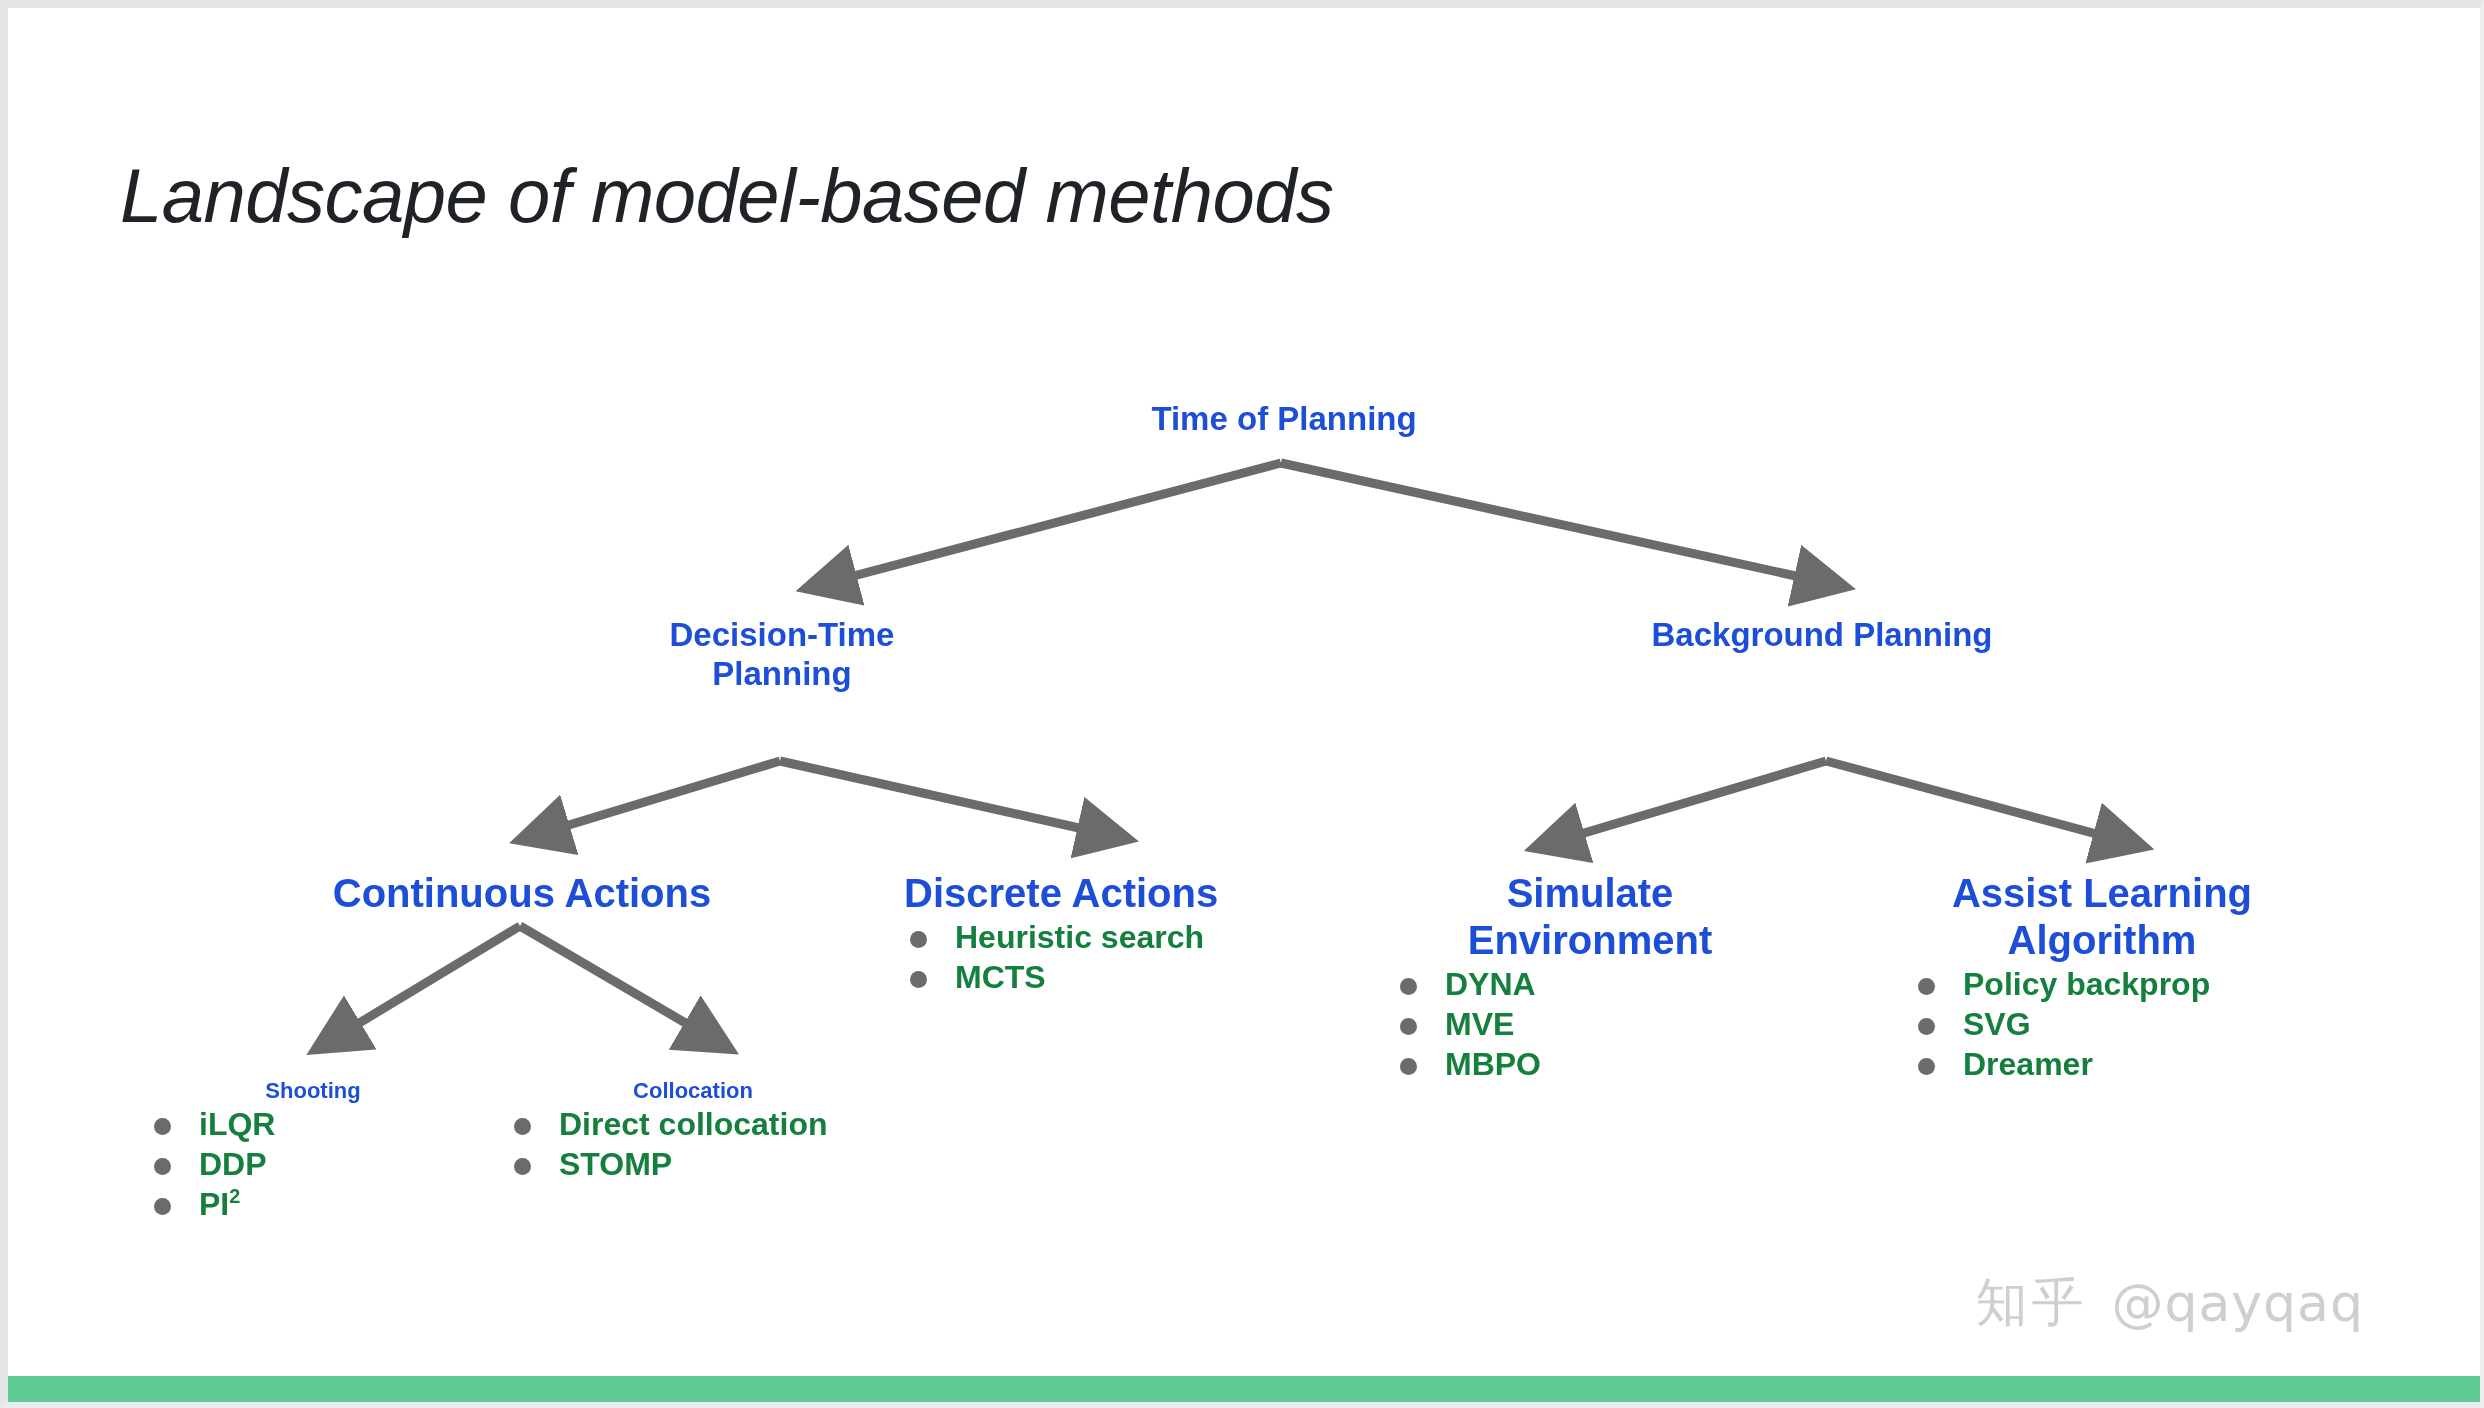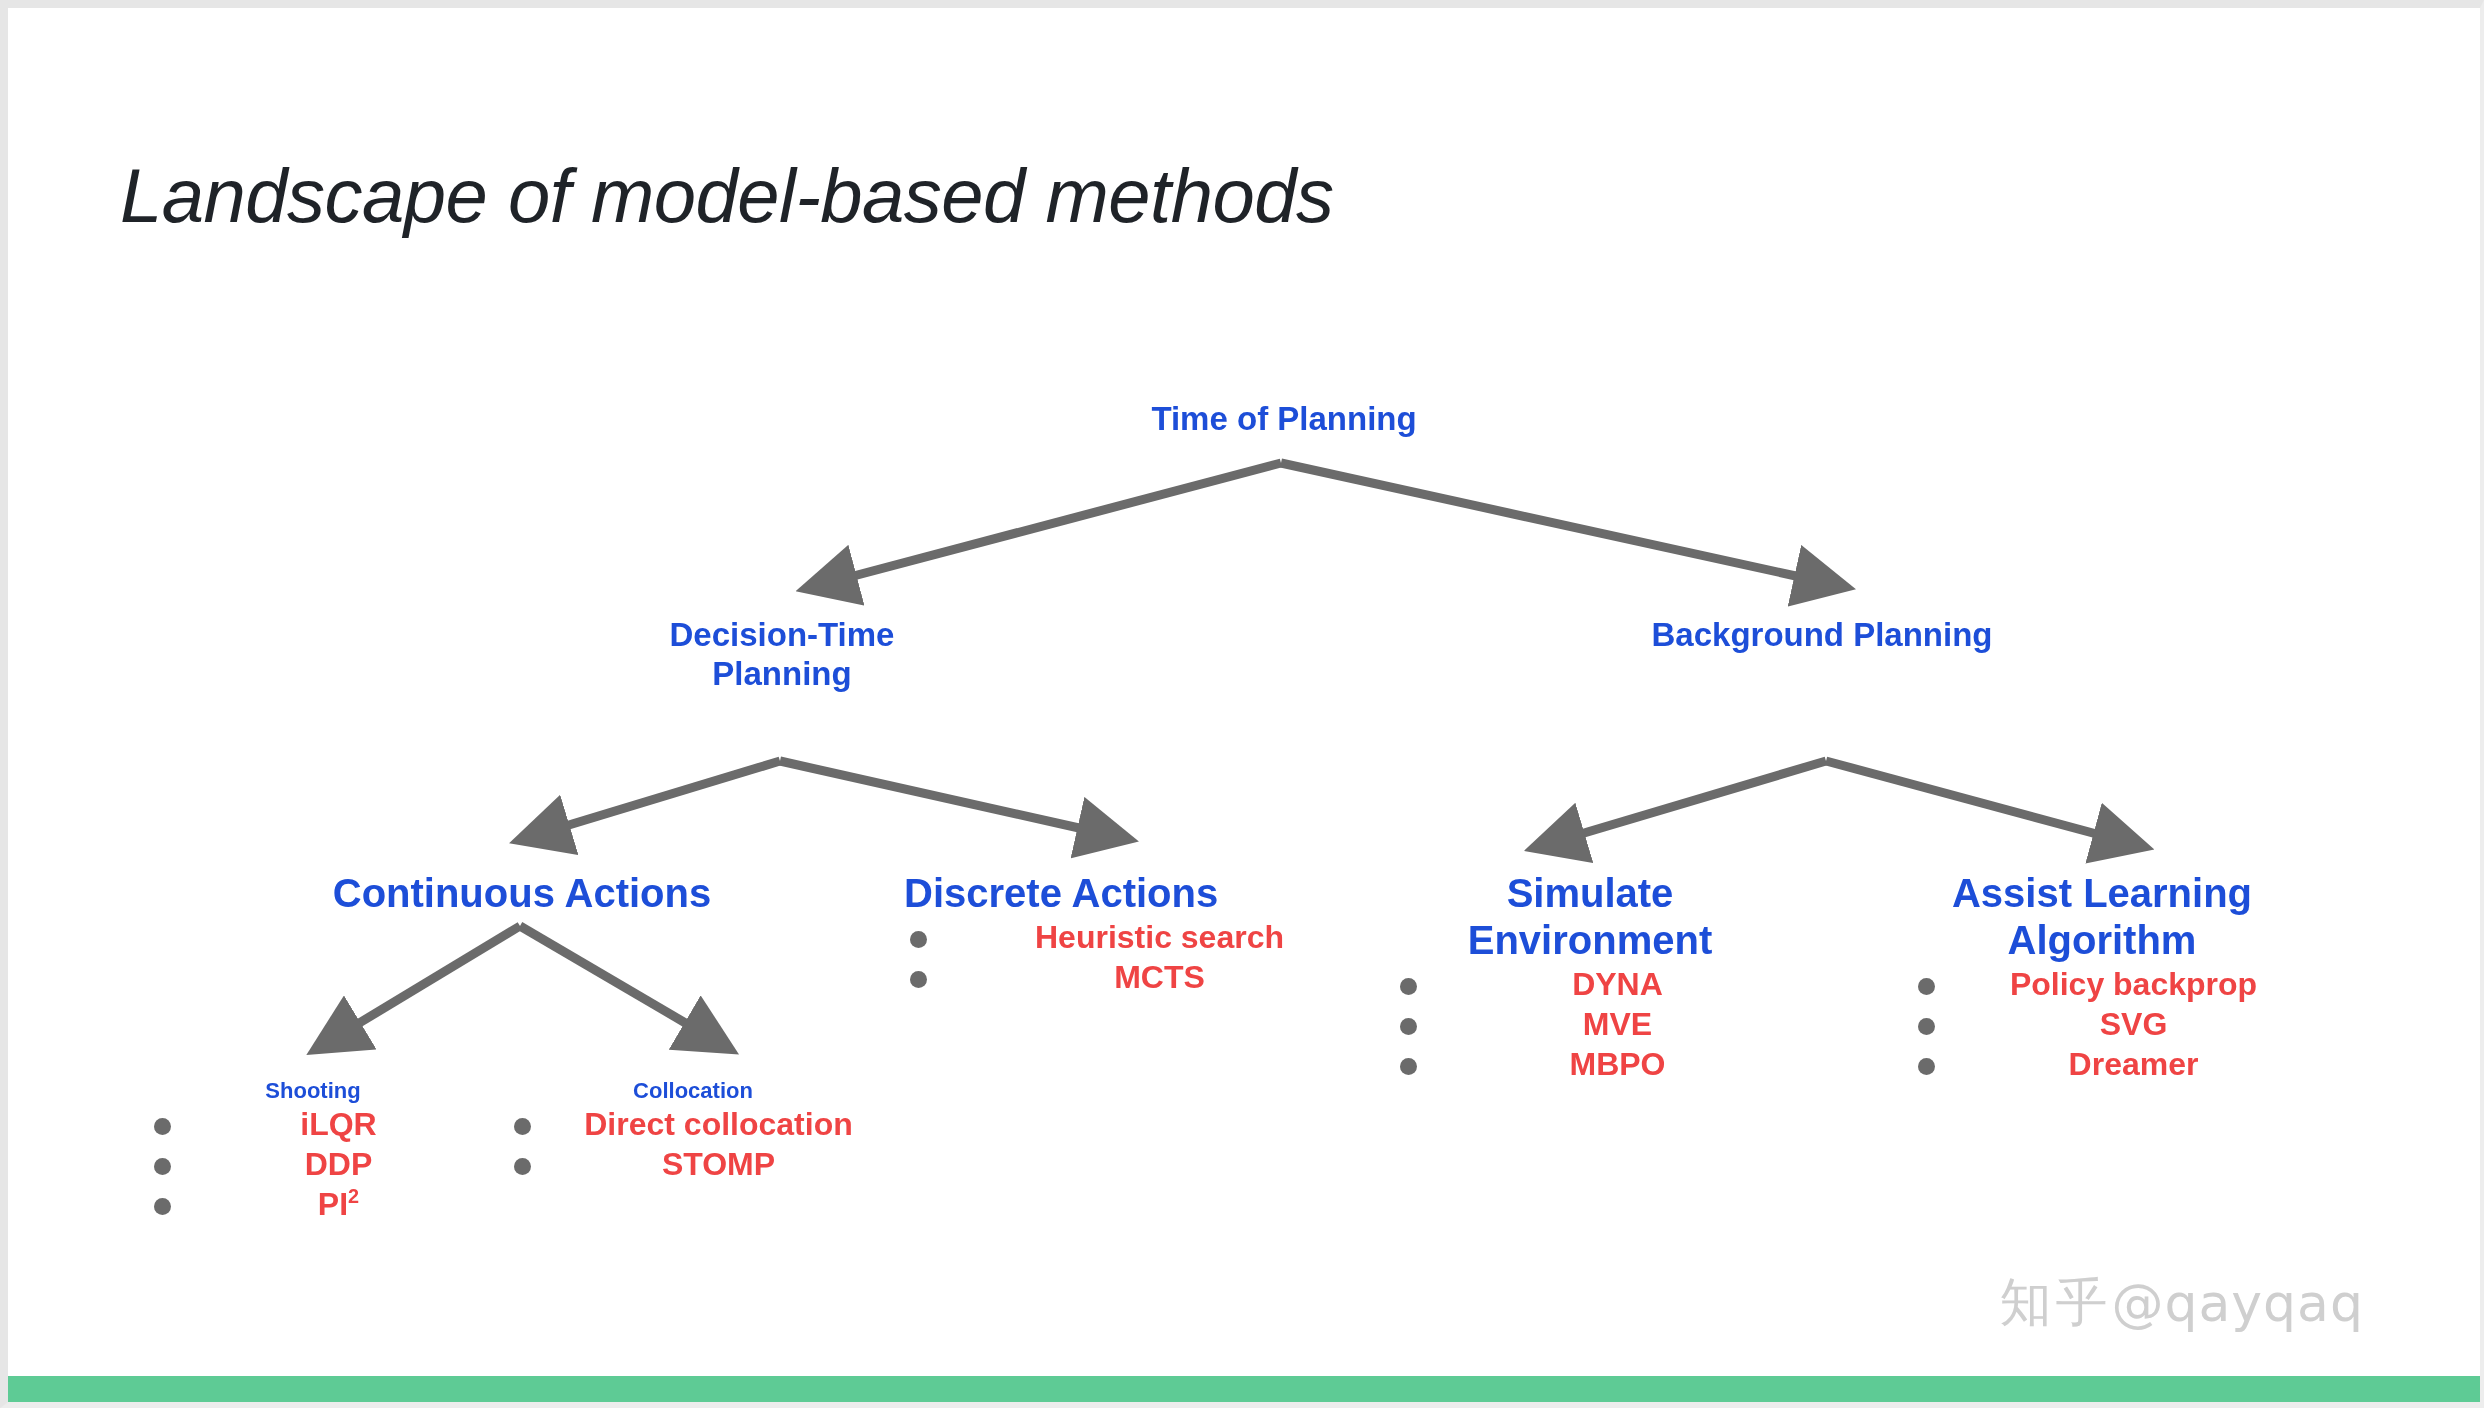--- a/index.html
+++ b/index.html
@@ -80,26 +80,25 @@
 
   .bullets {
     list-style: none;
     margin: 2px 0 0 0;
     padding: 0;
   }
 
   .bullets li {
     display: flex;
     align-items: flex-start;
-    color: #ef4444;
+    color: #15803d;
     font-size: 32px;
     font-weight: bold;
     line-height: 1.15;
     margin-bottom: 3px;
-    text-align: center;
   }
 
   .bullets li .dot {
     flex: 0 0 auto;
     width: 17px;
     height: 17px;
     border-radius: 50%;
     background: #6b6b6b;
     margin-top: 12px;
     margin-right: 28px;
@@ -148,20 +147,21 @@
   }
   .watermark .wm-logo {
     font-family: "DejaVu Sans", sans-serif;
     font-size: 52px;
     letter-spacing: 4px;
   }
   .watermark .wm-handle {
     font-family: "DejaVu Sans", sans-serif;
     font-size: 52px;
     letter-spacing: 1px;
+    margin-left: 24px;
   }
 
   
   .accent-bar {
     position: absolute;
     left: 0;
     right: 0;
     bottom: 0;
     height: 26px;
     background: #5ecb95;

